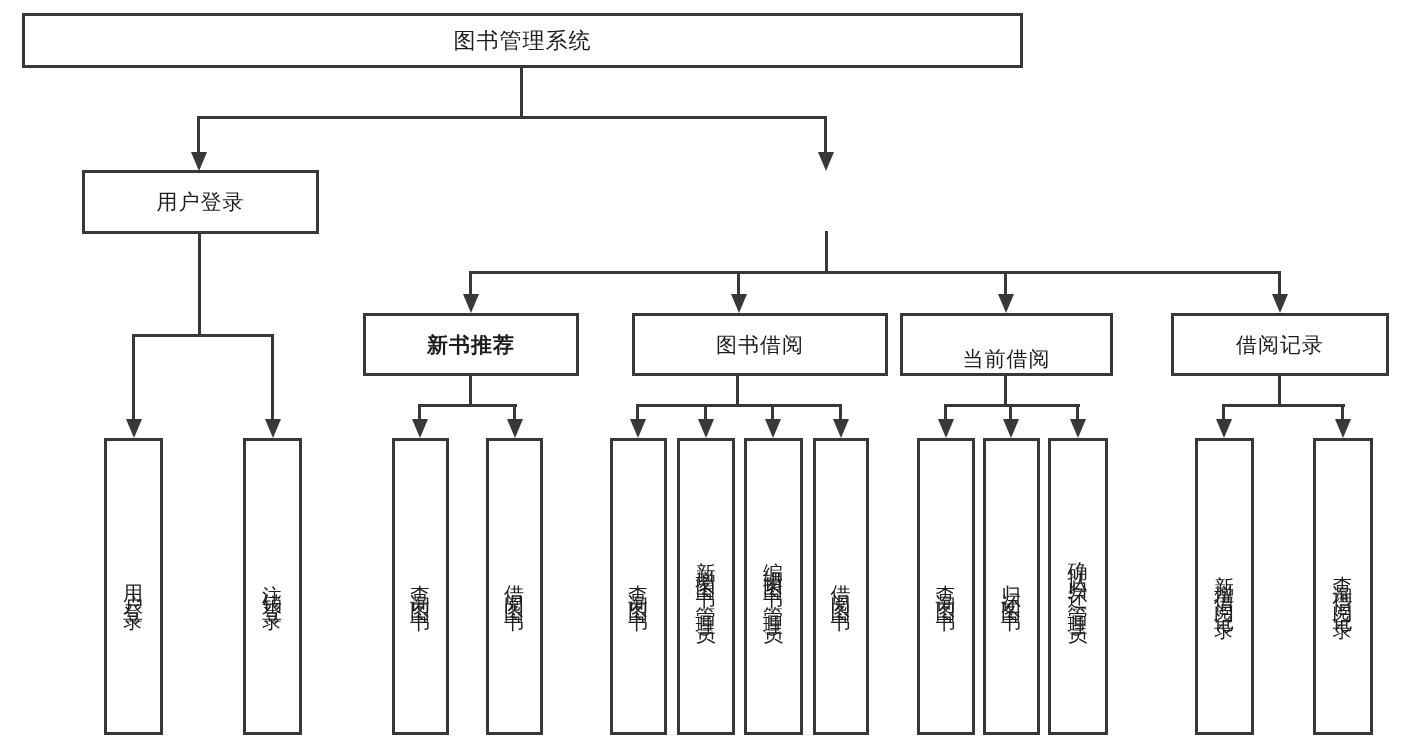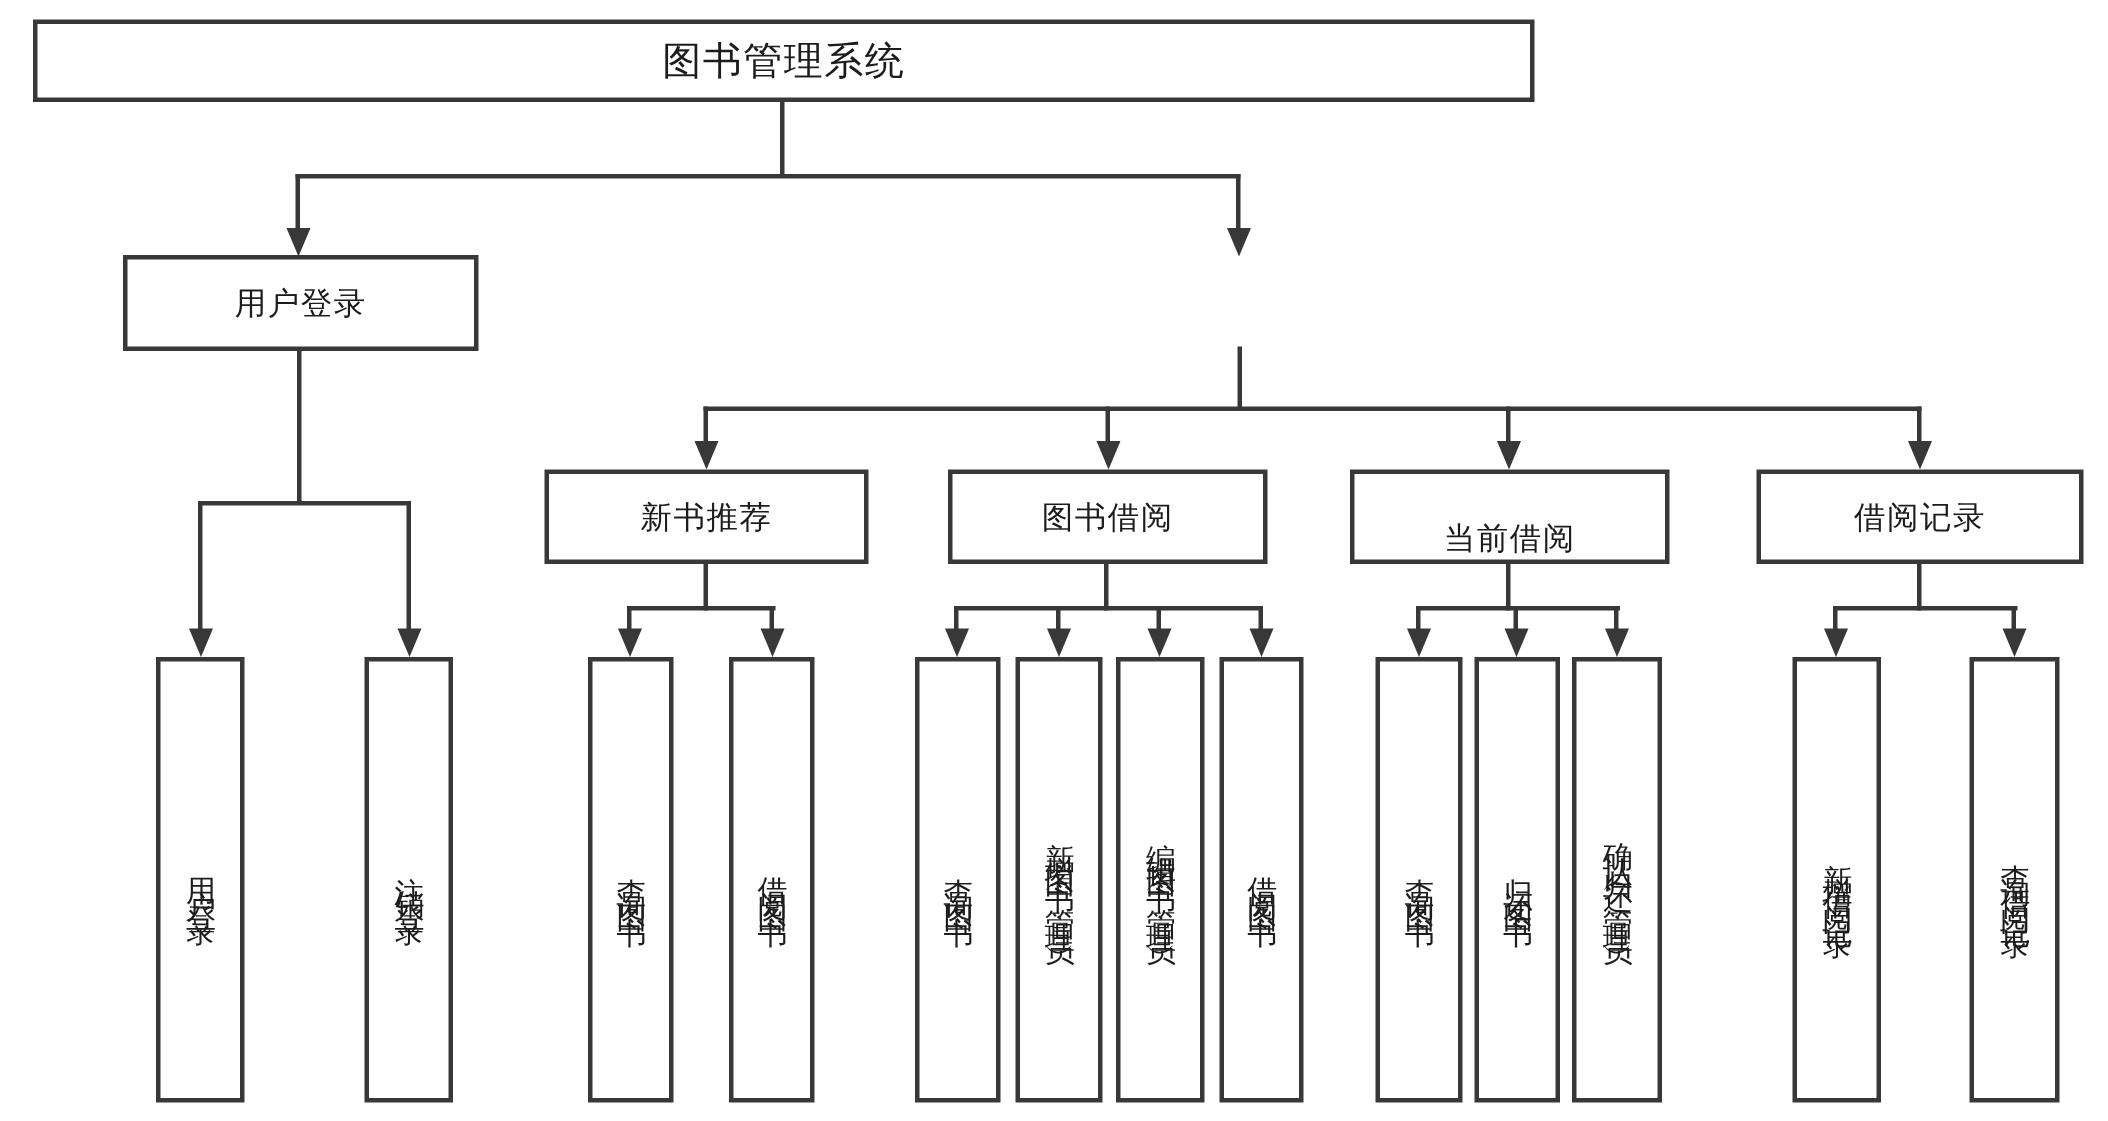--- a/index.html
+++ b/index.html
@@ -7,21 +7,21 @@
   body { font-family:"Liberation Sans","DejaVu Sans",sans-serif; }
   .canvas {
     position:relative; width:1405px; height:747px;
     background:#ffffff; overflow:hidden;
   }
   .hbox {
     position:absolute; background:#ffffff; border:3px solid #383838;
     display:flex; align-items:center; justify-content:center;
     font-size:21px; color:#1c1c1c; letter-spacing:1px; white-space:nowrap;
   }
-  .hbox.root { font-size:26px;text-align:right; }
+  .hbox.root { font-size:22px;text-align:right; }
   .vbox {
     position:absolute; background:#ffffff; border:3px solid #383838;
     display:flex; align-items:center; justify-content:center;
     top:438px; height:297px;
   }
   .vbox .vtext {
     writing-mode:vertical-rl; text-orientation:mixed;
     font-size:20px; color:#1c1c1c; letter-spacing:9px; line-height:1.1;
     white-space:nowrap;
   }
@@ -103,24 +103,24 @@
   <div class="arrow" style="left:1335px;top:419px;"></div>
 
   <div class="hbox root" style="left:22px;top:13px;width:1001px;height:55px;">
     <span>图书管理系统</span>
   </div>
 
   <div class="hbox" style="left:82px;top:170px;width:237px;height:64px;">
     <span>用户登录</span>
   </div>
 
-  <div class="hbox" style="left:363px;top:313px;width:216px;height:63px;">
+  <div class="hbox" style="left:363px;top:313px;width:216px;height:63px;font-weight:bold;">
     <span>新书推荐</span>
   </div>
-  <div class="hbox" style="left:632px;top:313px;width:213px;height:63px;">
+  <div class="hbox" style="left:632px;top:313px;width:256px;height:63px;">
     <span>图书借阅</span>
   </div>
   <div class="hbox" style="left:900px;top:313px;width:213px;height:63px;align-items:flex-end;">
     <span>当前借阅</span>
   </div>
   <div class="hbox" style="left:1171px;top:313px;width:218px;height:63px;">
     <span>借阅记录</span>
   </div>
 
   <div class="vbox" style="left:104px;width:59px;">

